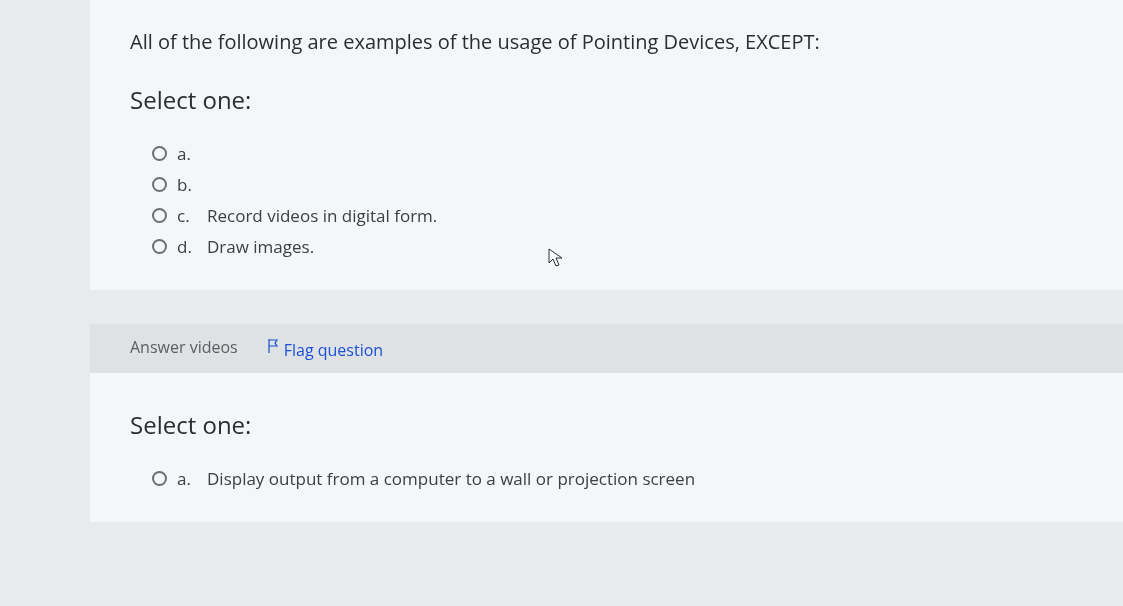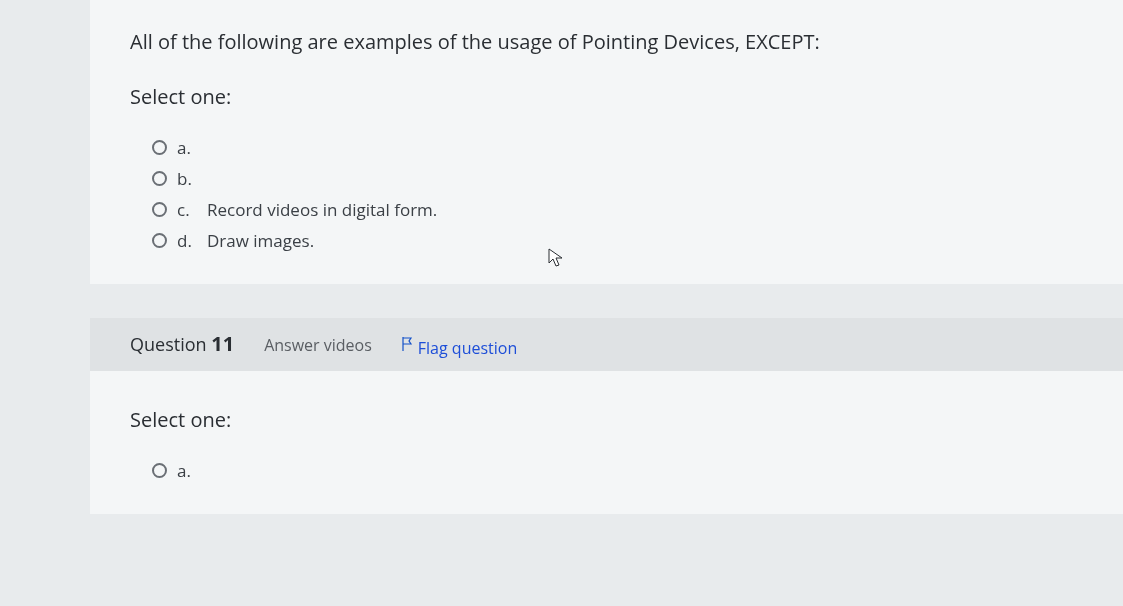--- a/index.html
+++ b/index.html
@@ -18,21 +18,21 @@
     background: #f4f6f7;
     padding: 35px 40px 24px 40px;
     border-top: 0;
   }
   .question-text {
     font-size: 20px;
     color: #2a2e33;
     margin-bottom: 28px;
   }
   .select-one {
-    font-size: 20px;
+    font-size: 24px;
     color: #2a2e33;
     margin-bottom: 26px;
   }
   .options {
     padding-left: 22px;
   }
   .option-row {
     display: flex;
     align-items: center;
     margin-bottom: 8px;
@@ -127,39 +127,36 @@
         <span class="option-letter">d.</span>
         <span>Draw images.</span>
       </label>
 
     </div>
   </div>
 
   <div class="divider-gap"></div>
 
   <div class="question-header">
-    <span class="question-title">
-      <span>Question</span>
-      <span class="num">11</span>
-    </span>
     <span class="answer-saved">Answer videos</span>
     <span class="flag-link">
       <svg class="flag-icon" viewBox="0 0 12 14">
         <path d="M1 0 v14 M1 1 h8 l-2 3 l2 3 h-8" fill="none" stroke="#1351c9" stroke-width="1.2"></path>
       </svg>
       <span>Flag question</span>
     </span>
   </div>
 
   <div class="question-block">
     <p class="select-one">Select one:</p>
     <div class="options">
       <label class="option-row">
         <span class="option-radio"></span>
         <span class="option-letter">a.</span>
+        <span>Display output from a computer to a wall or projection screen</span>
       </label>
     </div>
   </div>
 
 </div>
 
 <svg class="cursor-pointer" viewBox="0 0 16 20">
   <path d="M1 1 L1 15 L5 11 L8 18 L11 17 L8 10 L14 10 Z" fill="#ffffff" stroke="#2a2e33" stroke-width="1"></path>
 </svg>
 

